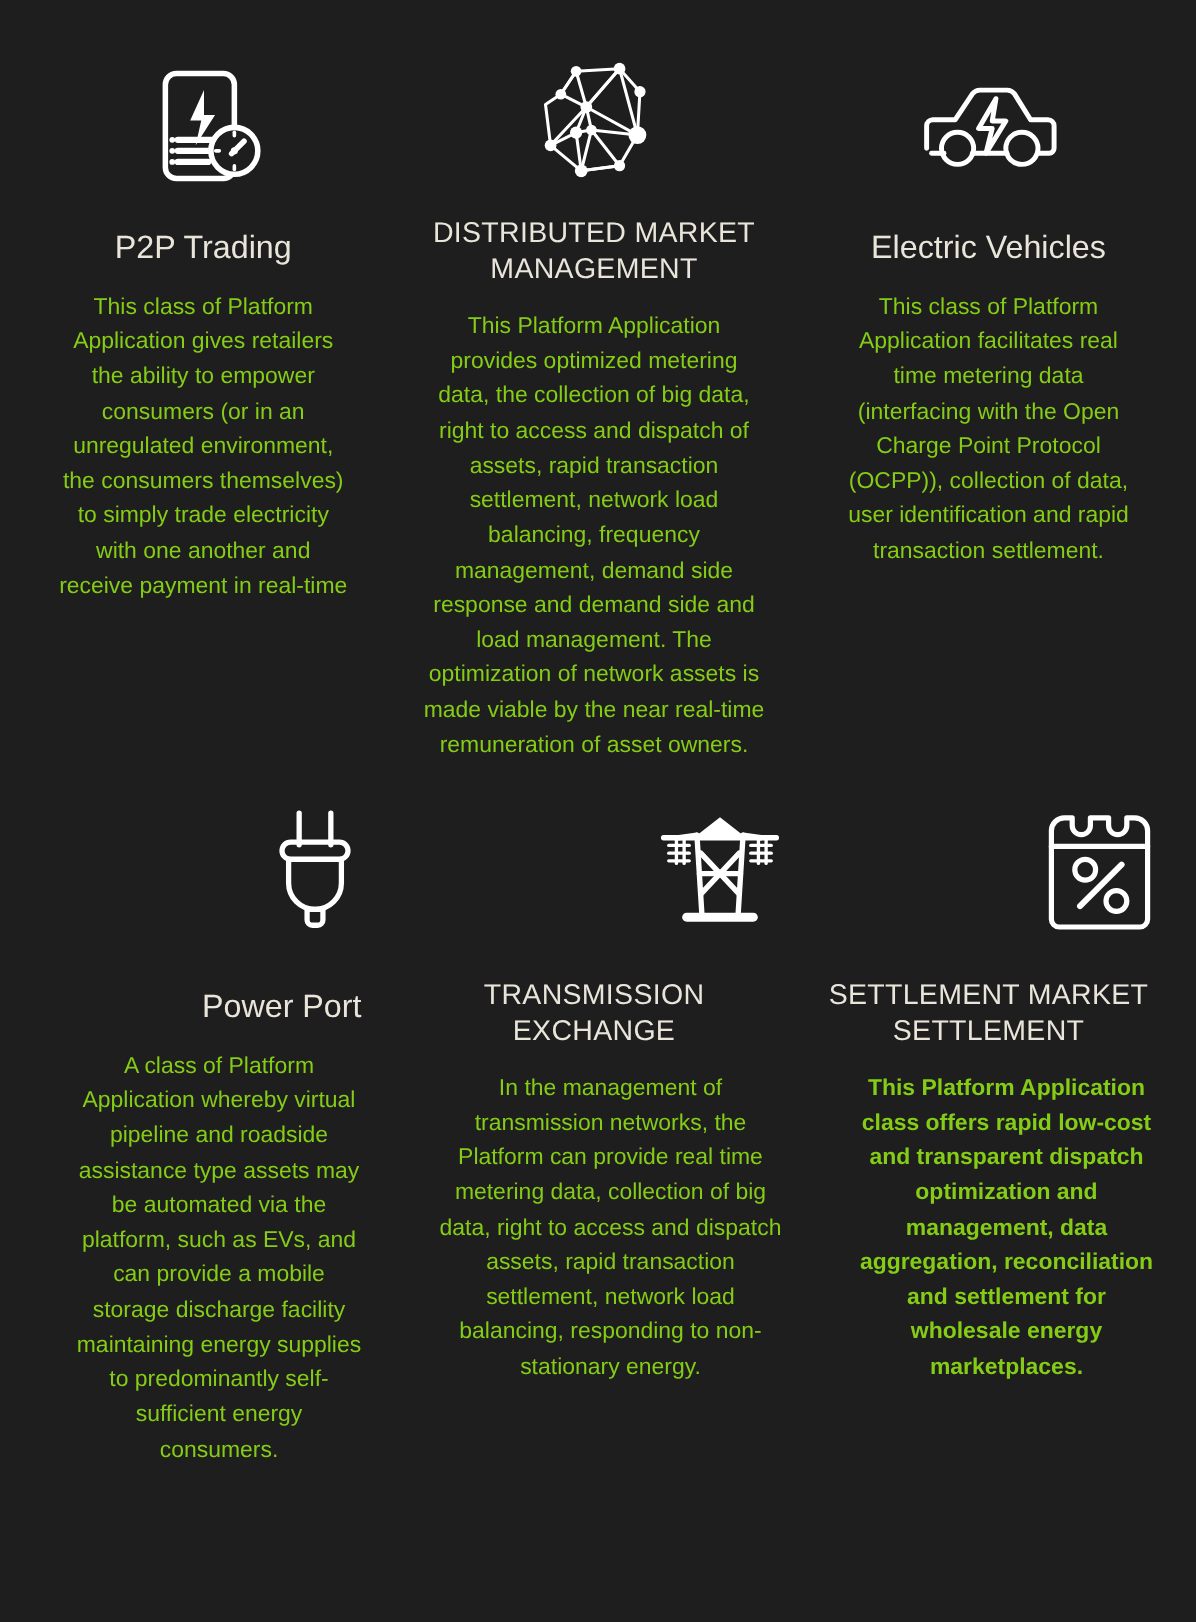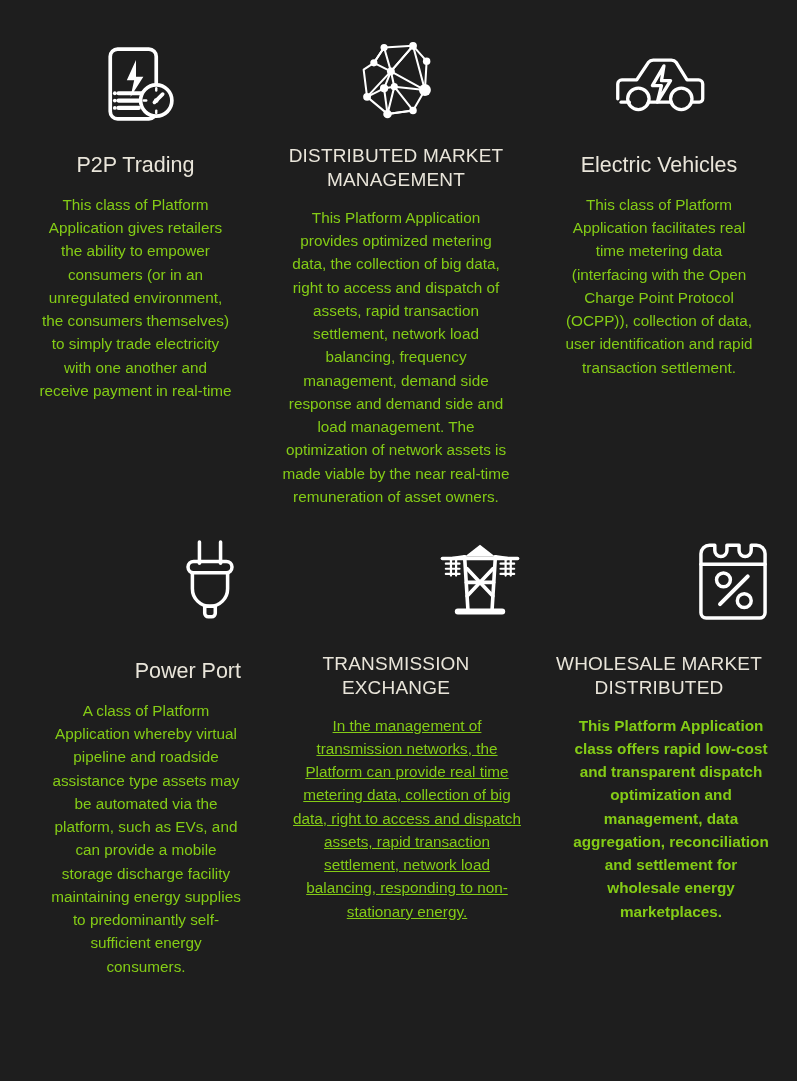--- a/index.html
+++ b/index.html
@@ -84,21 +84,21 @@
     font-size: 15.3px;
     line-height: 1.52;
     margin-top: 14px;
   }
 
   .col-1 .card-body { max-width: 196px; }
   .col-2 .card-body { max-width: 228px; }
   .col-3 .card-body { max-width: 205px; }
 
   .row-2.col-1 .card-body { max-width: 190px; }
-  .row-2.col-2 .card-body { max-width: 228px; text-decoration: underline; }
+  .row-2.col-2 .card-body { max-width: 228px; }
   .row-2.col-3 .card-body { max-width: 202px; font-weight: bold; }
 </style>
 </head>
 <body>
 
 <div class="grid">
 
   <div class="card row-1 col-1">
     <div class="icon-wrap">
       <svg width="92" height="92" viewBox="0 0 100 100">
@@ -232,17 +232,17 @@
   <div class="card row-2 col-3">
     <div class="icon-wrap">
       <svg width="78" height="84" viewBox="0 0 90 94">
         <path d="M8 86 v-68 a10 10 0 0 1 10 -10 h6 v6 a7 7 0 0 0 14 0 v-6 h14 v6 a7 7 0 0 0 14 0 v-6 h6 a10 10 0 0 1 10 10 v68 a6 6 0 0 1 -6 6 h-62 a6 6 0 0 1 -6 -6 z"></path>
         <path d="M8 30 h74"></path>
         <path d="M62 44 L30 76" stroke-width="4.6"></path>
         <circle cx="34" cy="48" r="8"></circle>
         <circle cx="58" cy="72" r="8"></circle>
       </svg>
     </div>
-    <div class="card-title title-sm">WHOLESALE MARKET DISTRIBUTED</div>
+    <div class="card-title title-sm">SETTLEMENT MARKET SETTLEMENT</div>
     <div class="card-body">This Platform Application class offers rapid low-cost and transparent dispatch optimization and management, data aggregation, reconciliation and settlement for wholesale energy marketplaces.</div>
   </div>
 
 </div>
 
 </body></html>

